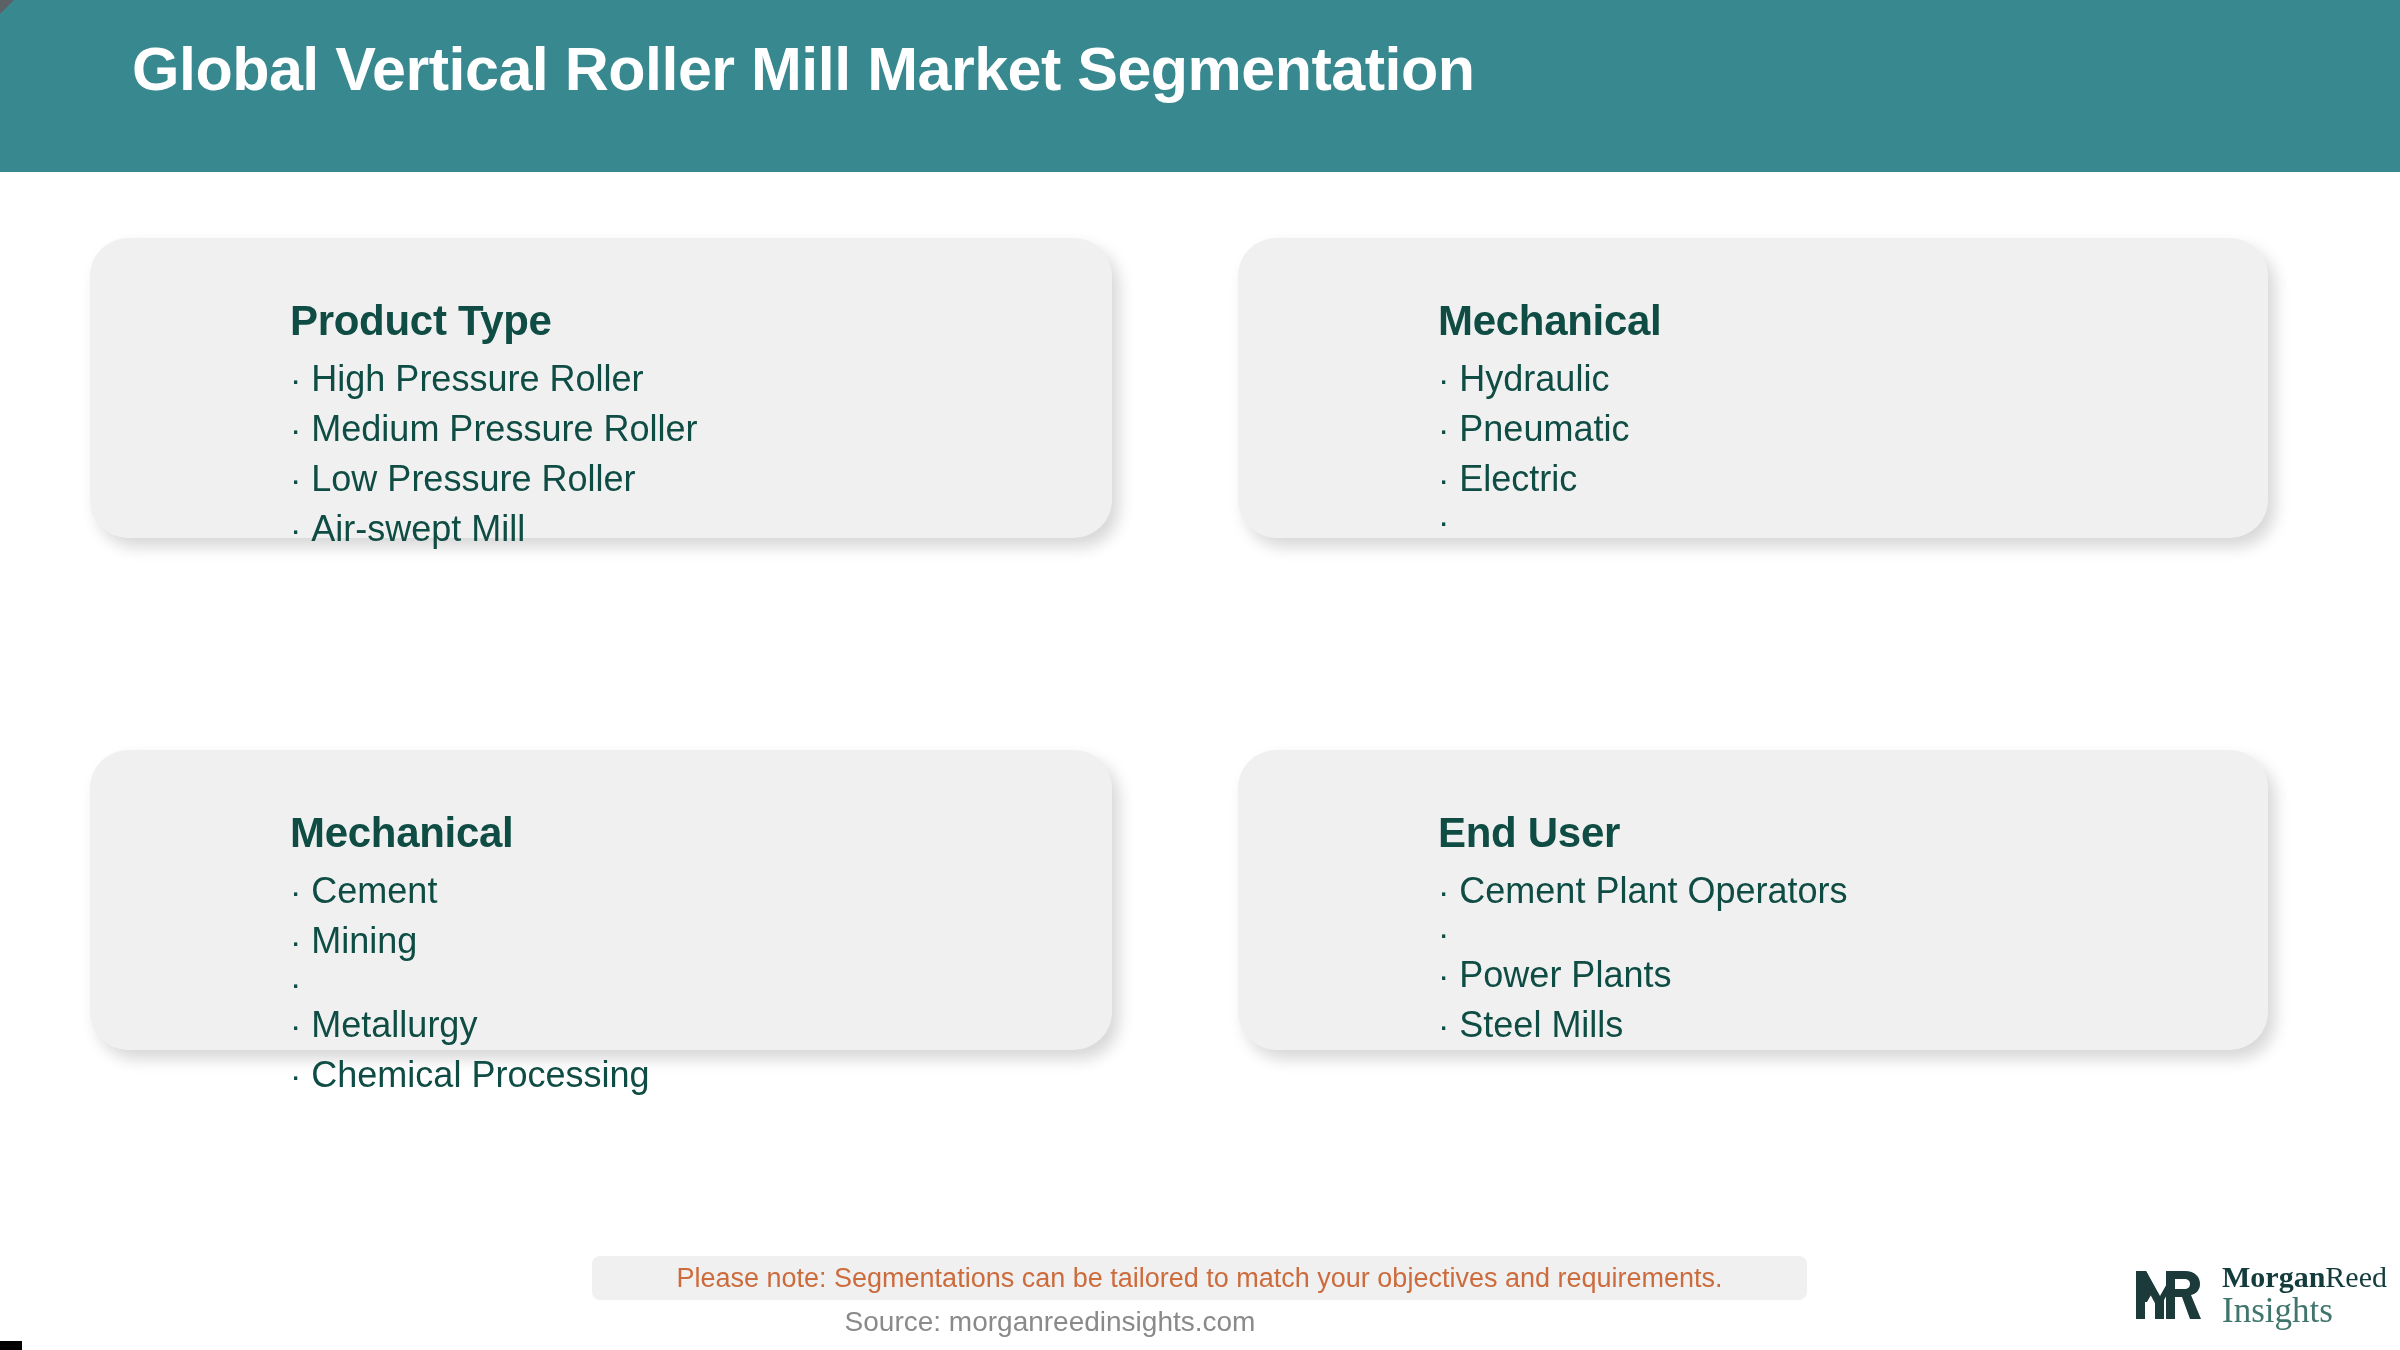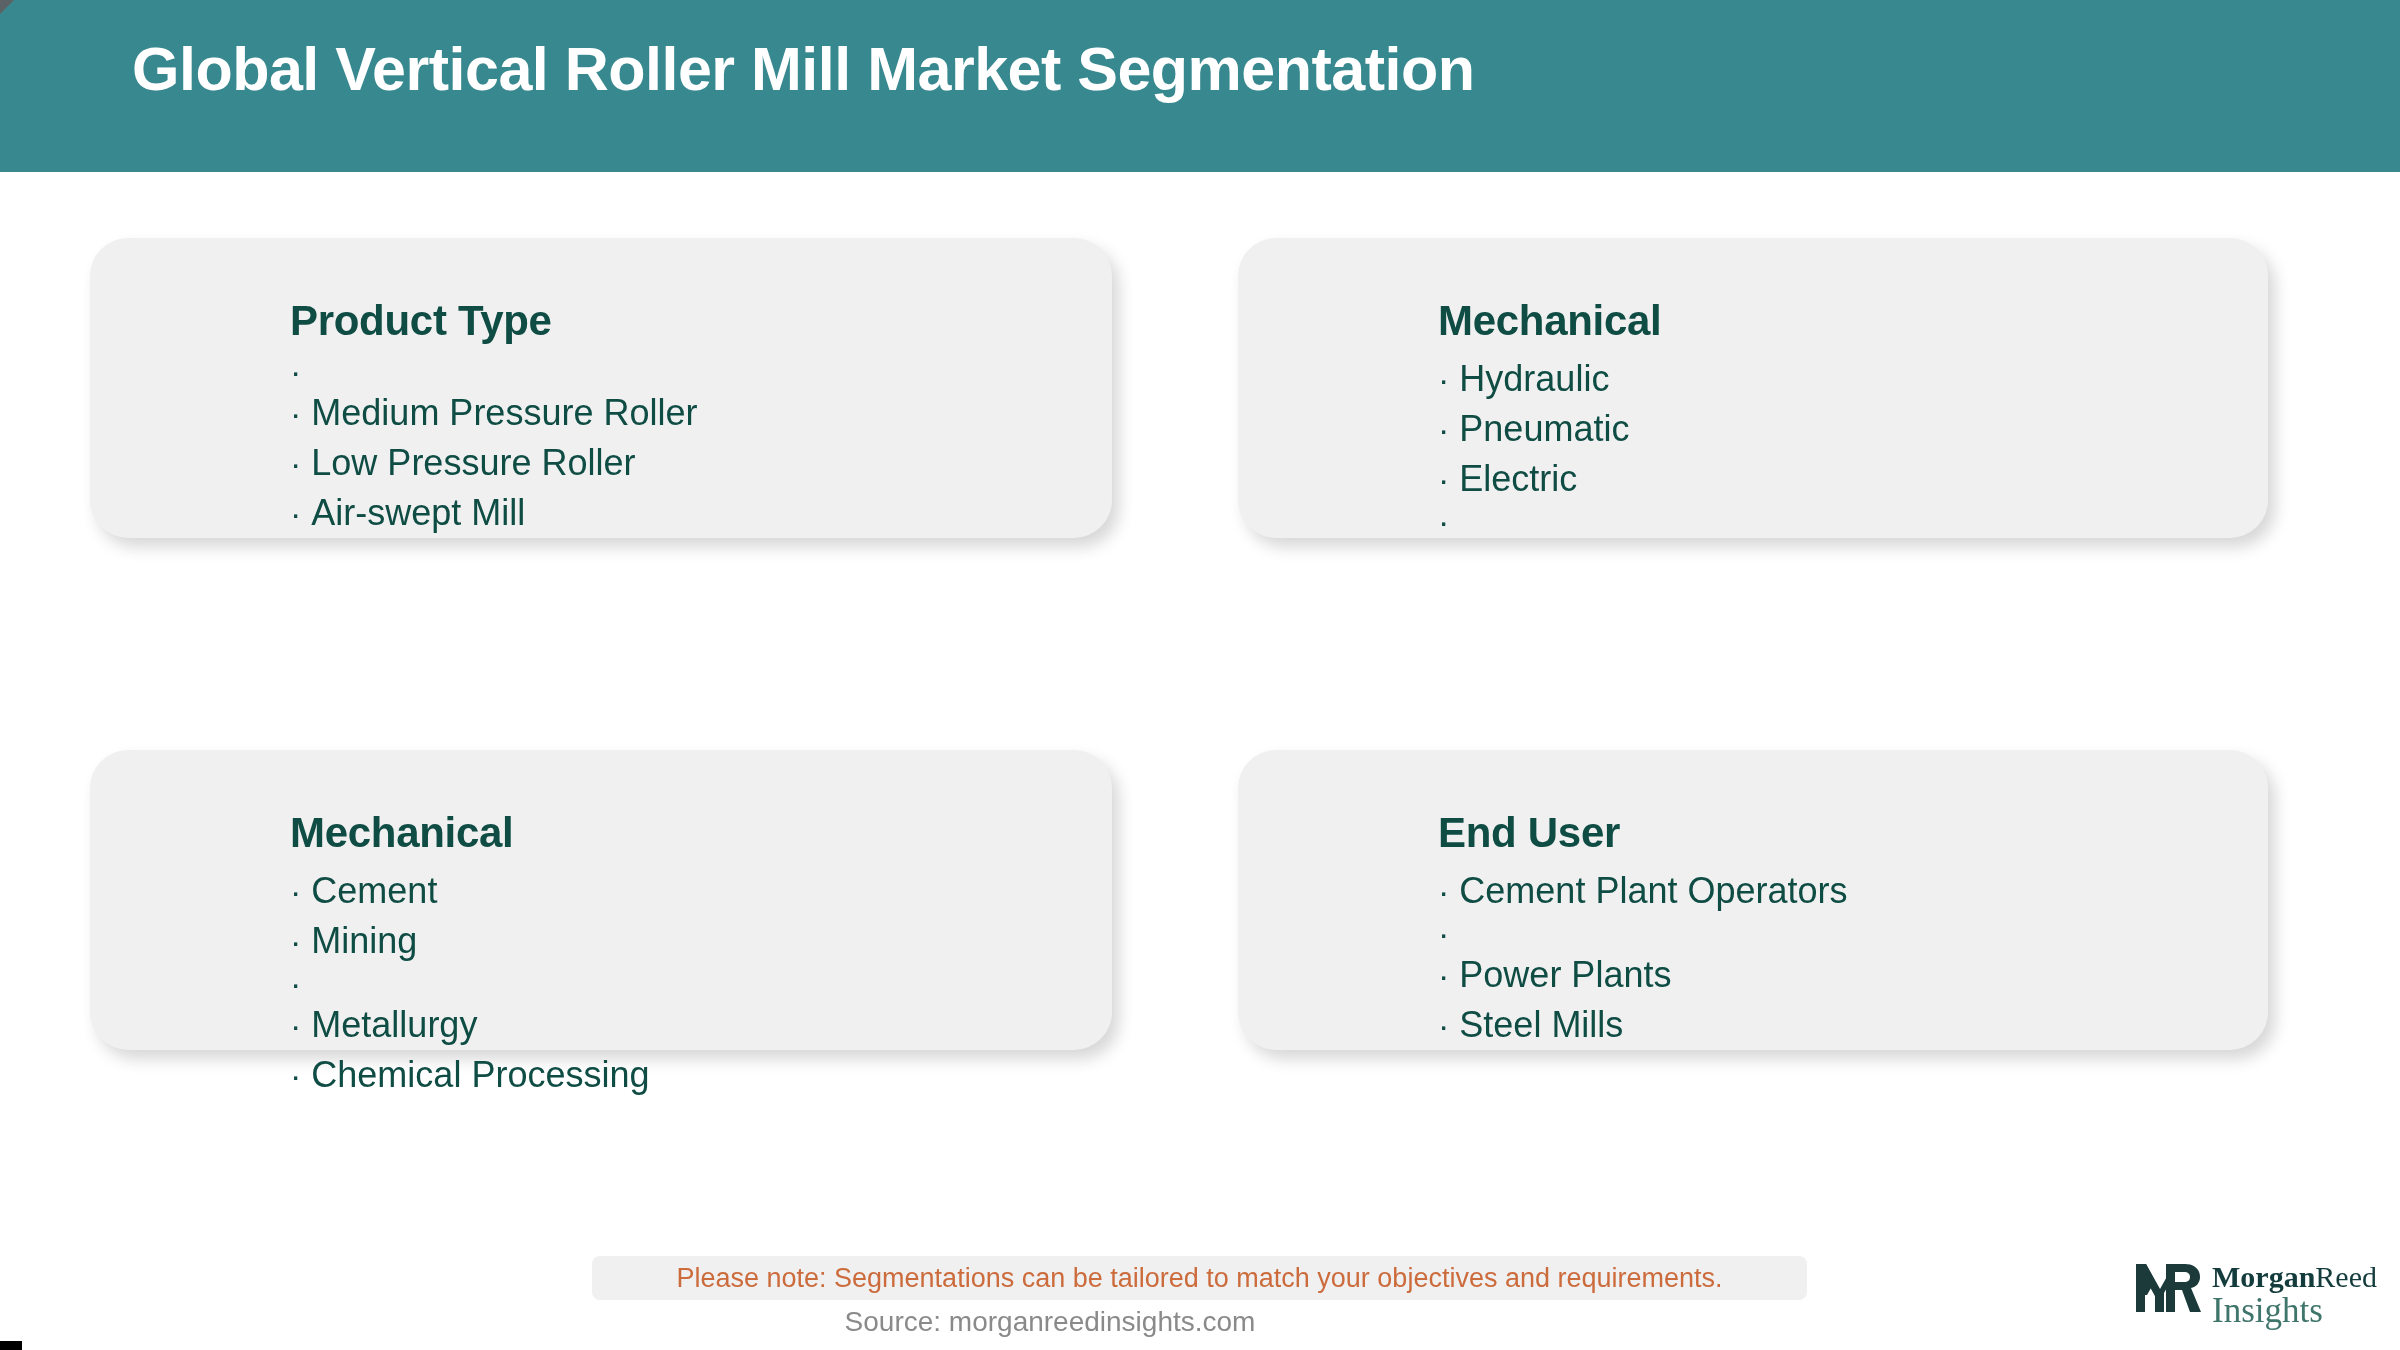--- a/index.html
+++ b/index.html
@@ -146,22 +146,22 @@
   }
   
   #source-text { transform: translateX(-150px); }
 
   
   #logo-block {
     position: absolute;
     left: 2134px;
     top: 1262px;
     display: flex;
-    align-items: flex-start;
-    gap: 10px;
+    align-items: center;
+    gap: 20px;
   }
   #logo-mark {
     width: 68px;
     height: 52px;
     flex: 0 0 auto;
   }
   #logo-wordmark {
     display: flex;
     flex-direction: column;
     justify-content: center;
@@ -190,20 +190,21 @@
 </div>
 <div id="corner-artifact-top"></div>
 
 <div id="card-grid">
 
   <div class="seg-card col-left row-top">
     <div class="card-heading">Product Type</div>
     <ul class="card-list">
       <li>
           <span class="bullet-dot">·</span>
+          <span>High Pressure Roller</span>
         </li>
       <li>
           <span class="bullet-dot">·</span>
           <span>Medium Pressure Roller</span>
         </li>
       <li>
           <span class="bullet-dot">·</span>
           <span>Low Pressure Roller</span>
         </li>
       <li>

